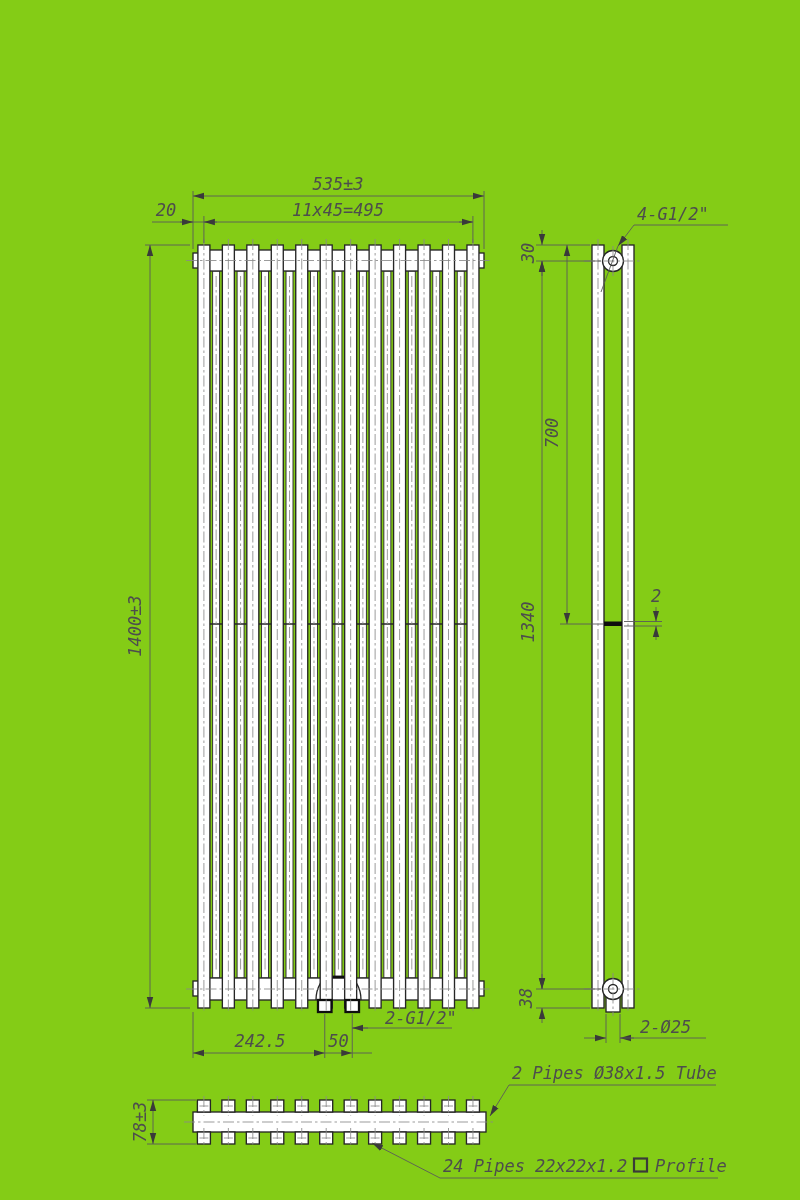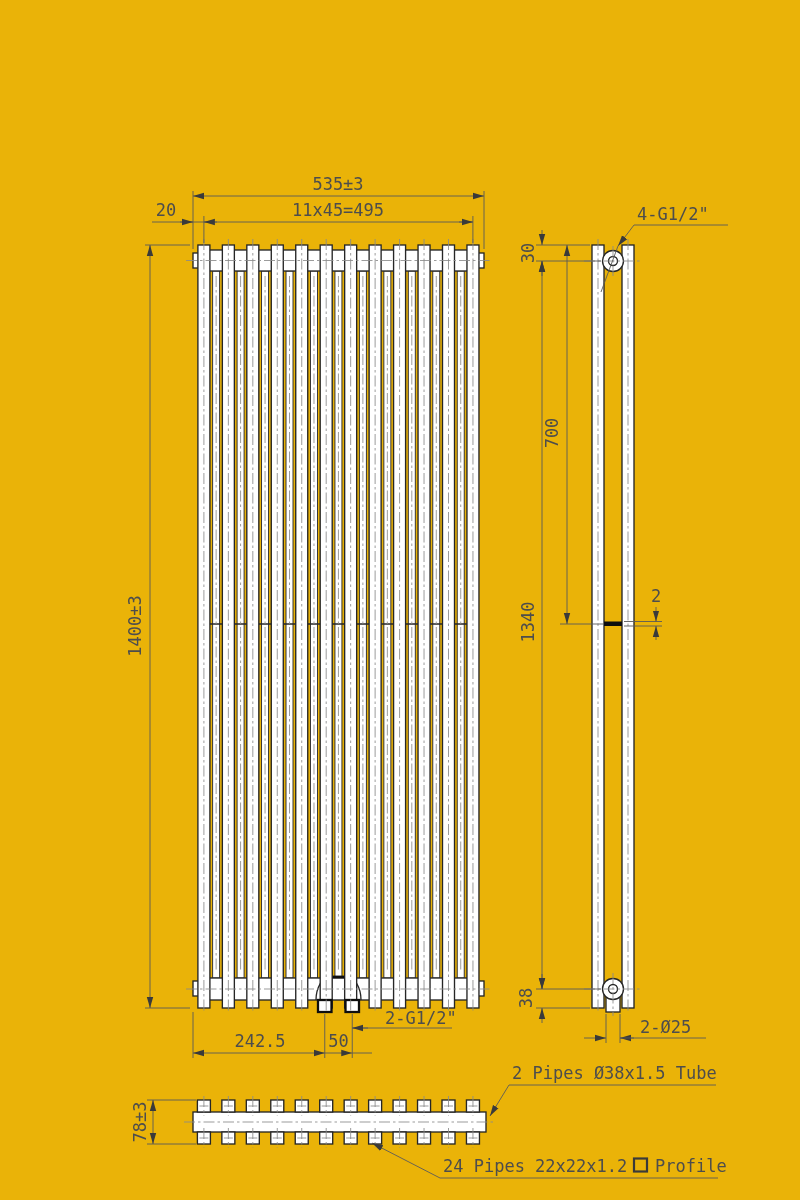--- a/index.html
+++ b/index.html
@@ -1,16 +1,16 @@
 <!DOCTYPE html>
 <html><head>
 <meta charset="utf-8">
 <style>
   html,body{margin:0;padding:0;background:#ffffff;}
-  .stage{position:relative;width:800px;height:1200px;background:#eab308;overflow:hidden;}
+  .stage{position:relative;width:800px;height:1200px;background:#84cc16;overflow:hidden;font-style:italic;}
   svg{display:block;}
   text{font-family:"DejaVu Sans Mono","Liberation Mono",monospace;fill:#4d4d4d;font-size:17px;}
   .geo{stroke:#262626;stroke-width:1.35;fill:#ffffff;}
   .geoline{stroke:#262626;stroke-width:1.35;fill:none;}
   .thin{stroke:#2e2e2e;stroke-width:0.95;fill:#ffffff;}
   .bold{stroke:#0e0e0e;stroke-width:2.3;fill:#ffffff;}
   .boldline{stroke:#0e0e0e;stroke-width:2.5;fill:none;}
   .dim{stroke:#5a5a5a;stroke-width:0.9;fill:none;}
   .cl{stroke:#8a8a8a;stroke-width:0.85;fill:none;stroke-dasharray:11 3 2.5 3;}
   .fillc{fill:#0e0e0e;stroke:none;}

